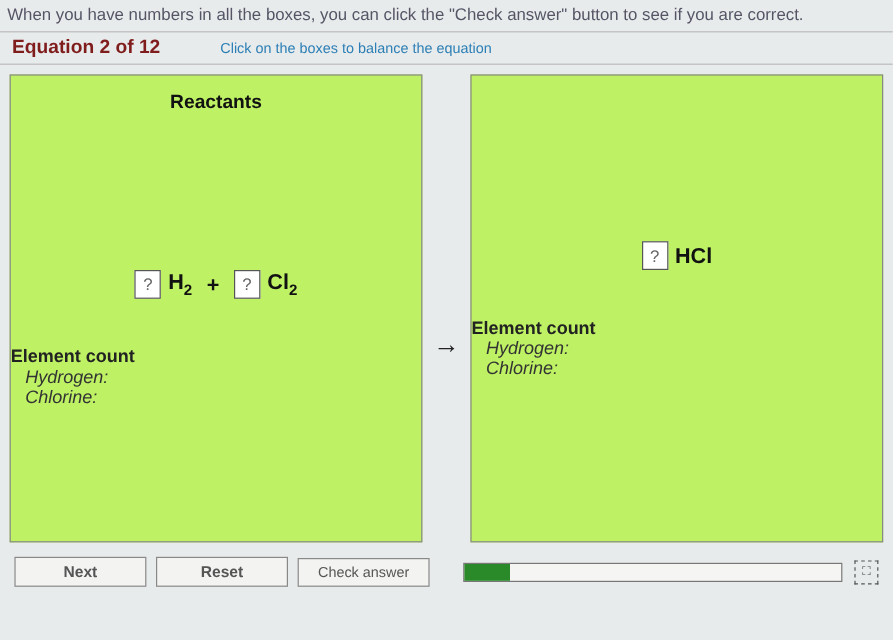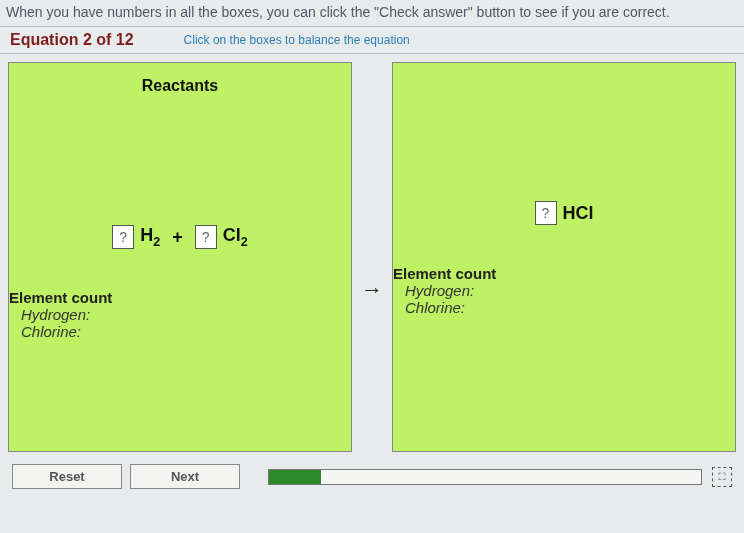--- a/index.html
+++ b/index.html
@@ -186,22 +186,23 @@
     <div class="elemcount">
       <div class="ec-title">Element count</div>
       <div class="line">Hydrogen:</div>
       <div class="line">Chlorine:</div>
     </div>
   </div>
 
 </div>
 
 <div class="bottom-bar">
+  <div class="btn">Next</div>
   <div class="btn">Reset</div>
-  <div class="btn">Next</div>
+  <div class="btn small">Check answer</div>
 
   <div class="progress-wrap">
     <div class="progress">
       <div class="progress-fill" style="width:12%"></div>
     </div>
     <div class="fsicon">⛶</div>
   </div>
 </div>
 
 </body></html>

